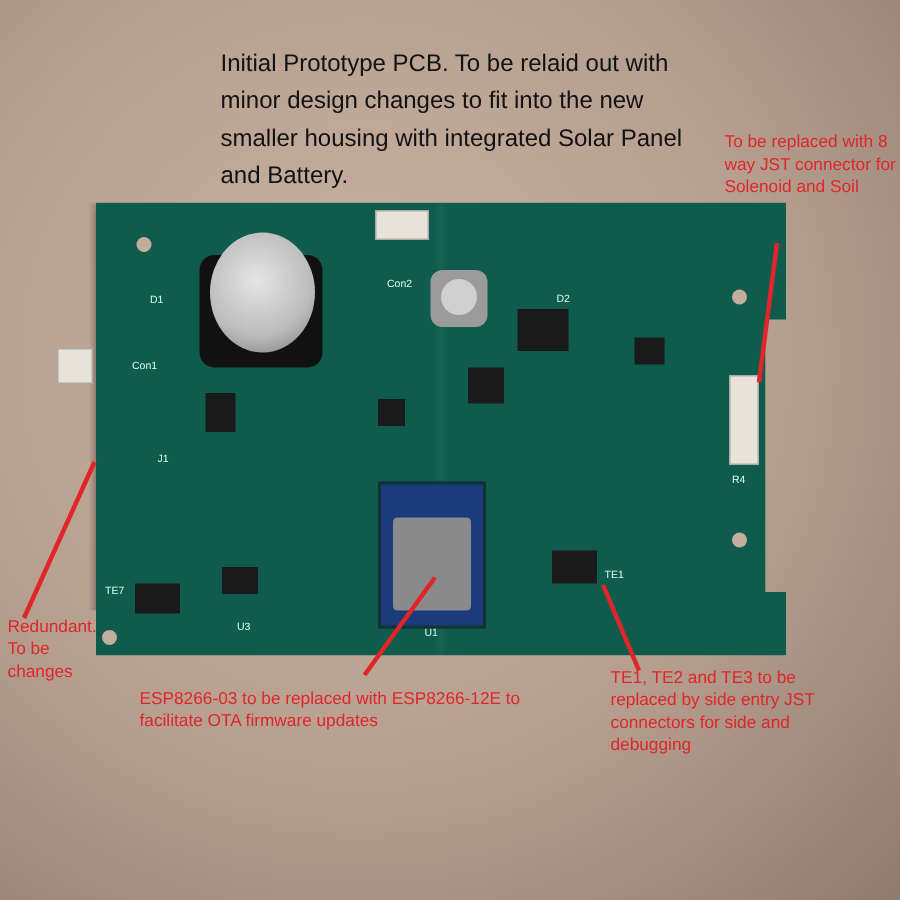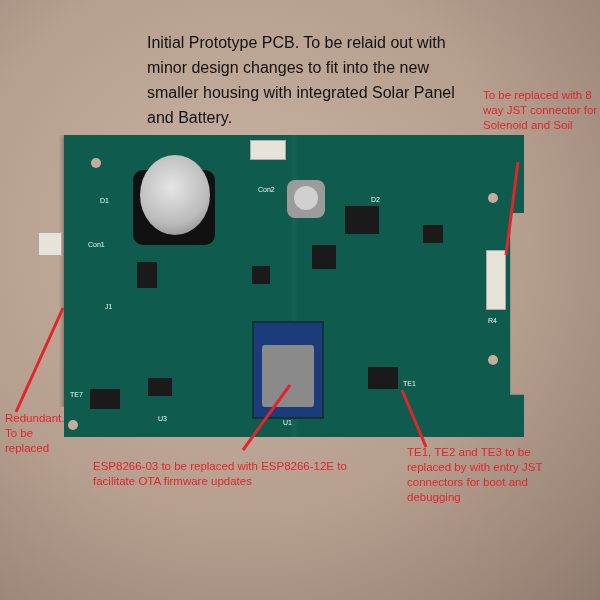--- a/index.html
+++ b/index.html
@@ -25,23 +25,23 @@
   .shield{position:absolute;left:262px;top:345px;width:52px;height:62px;background:#8a8a8a;border-radius:3px;}
   .silk{position:absolute;color:#dfe;font-size:7px;}
   svg.arrows{position:absolute;left:0;top:0;}
 </style>
 </head>
 <body>
 
 <div class="title">Initial Prototype PCB. To be relaid out with minor design changes to fit into the new smaller housing with integrated Solar Panel and Battery.</div>
 
 <div class="note" style="left:483px;top:88px;width:115px;">To be replaced with 8 way JST connector for  Solenoid and Soil Sensor</div>
-<div class="note" style="left:5px;top:411px;width:70px;">Redundant. To be replaced</div>
+<div class="note" style="left:5px;top:411px;width:70px;">Redundant. To be changes</div>
 <div class="note" style="left:93px;top:459px;width:260px;">ESP8266-03 to be replaced with ESP8266-12E to facilitate OTA firmware updates</div>
-<div class="note" style="left:407px;top:445px;width:160px;">TE1, TE2 and TE3 to be replaced by with entry JST connectors for boot and debugging</div>
+<div class="note" style="left:407px;top:445px;width:160px;">TE1, TE2 and TE3 to be replaced by side entry JST connectors for side and debugging</div>
 
 <div class="pcb"></div>
 <div class="hole" style="left:91px;top:158px"></div>
 <div class="hole" style="left:488px;top:193px"></div>
 <div class="hole" style="left:488px;top:355px"></div>
 <div class="hole" style="left:68px;top:420px"></div>
 
 <div class="capbase"></div>
 <div class="cap"></div>
 <div class="inductor"></div>

